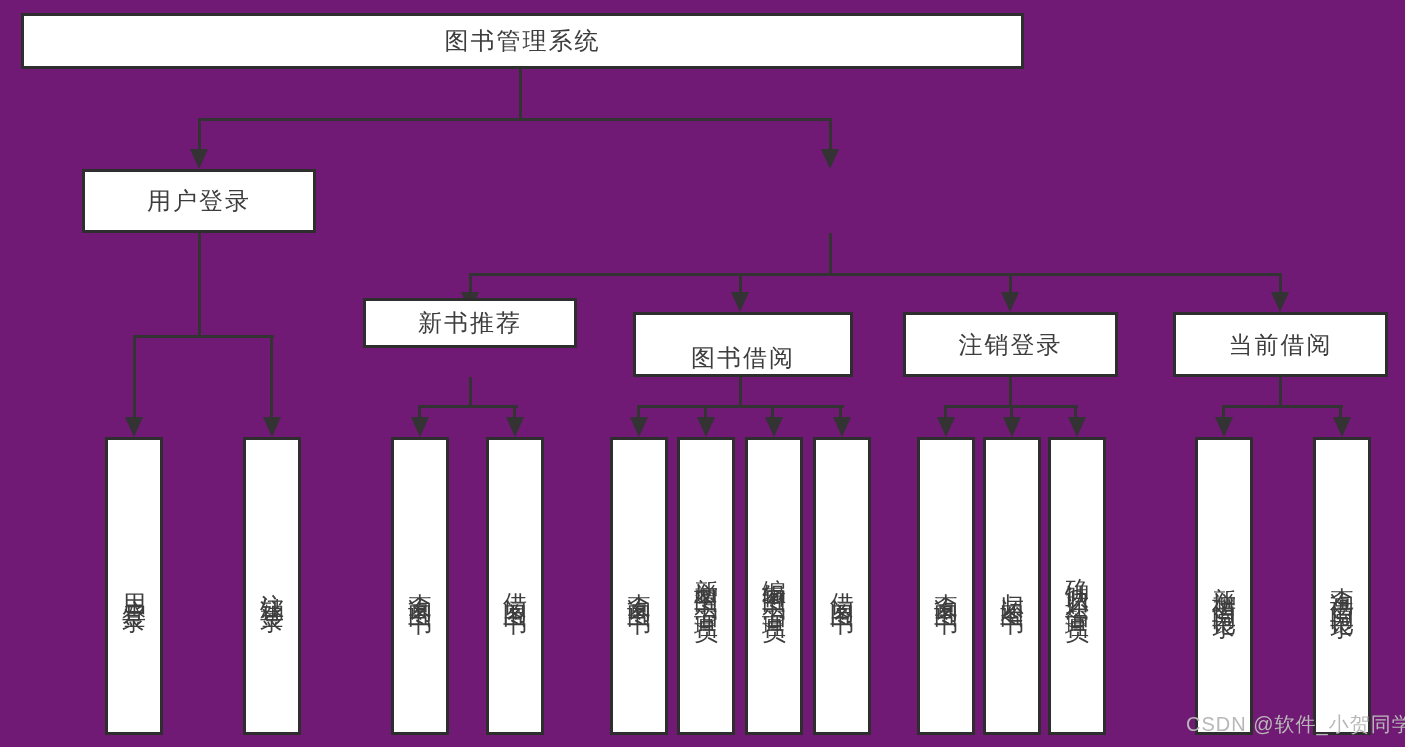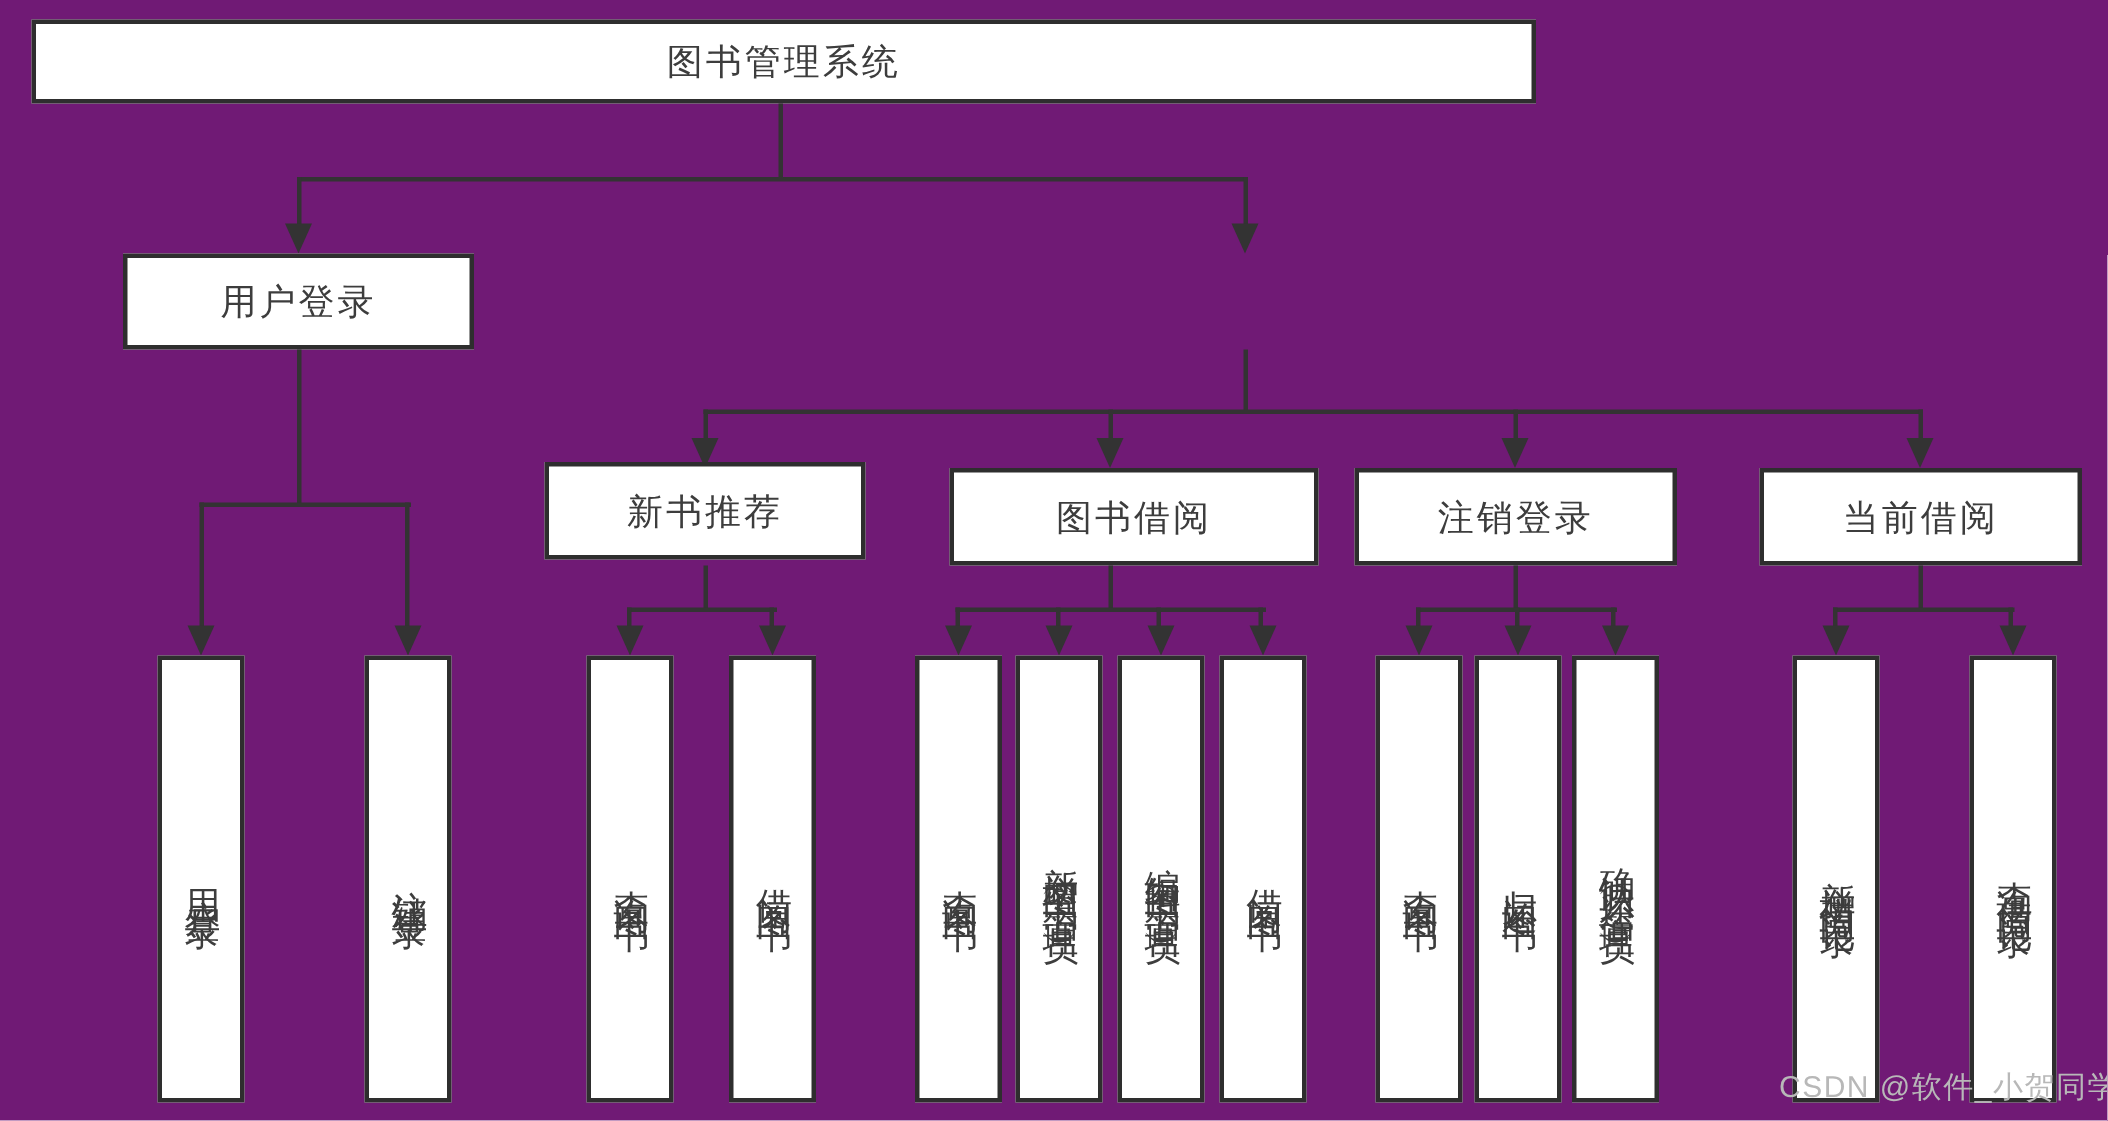--- a/index.html
+++ b/index.html
@@ -95,24 +95,24 @@
   <div class="line hline" style="left:469px; top:273px; width:813px;"></div>
   <div class="line vline" style="left:469px; top:273px; height:21px;"></div>
   <div class="arrow" style="left:461px; top:292px;"></div>
   <div class="line vline" style="left:739px; top:273px; height:21px;"></div>
   <div class="arrow" style="left:731px; top:292px;"></div>
   <div class="line vline" style="left:1009px; top:273px; height:21px;"></div>
   <div class="arrow" style="left:1001px; top:292px;"></div>
   <div class="line vline" style="left:1279px; top:273px; height:21px;"></div>
   <div class="arrow" style="left:1271px; top:292px;"></div>
 
-  <div class="box" style="left:363px; top:308px; width:214px; height:65px;">
+  <div class="box" style="left:363px; top:298px; width:214px; height:50px;">
     <span>新书推荐</span>
   </div>
-  <div class="box" style="left:633px; top:312px; width:246px; height:65px;">
+  <div class="box" style="left:633px; top:312px; width:220px; height:65px;align-items:flex-end;">
     <span>图书借阅</span>
   </div>
   <div class="box" style="left:903px; top:312px; width:215px; height:65px;">
     <span>注销登录</span>
   </div>
   <div class="box" style="left:1173px; top:312px; width:215px; height:65px;">
     <span>当前借阅</span>
   </div>
 
   <div class="line vline" style="left:469px; top:377px; height:30px;"></div>

